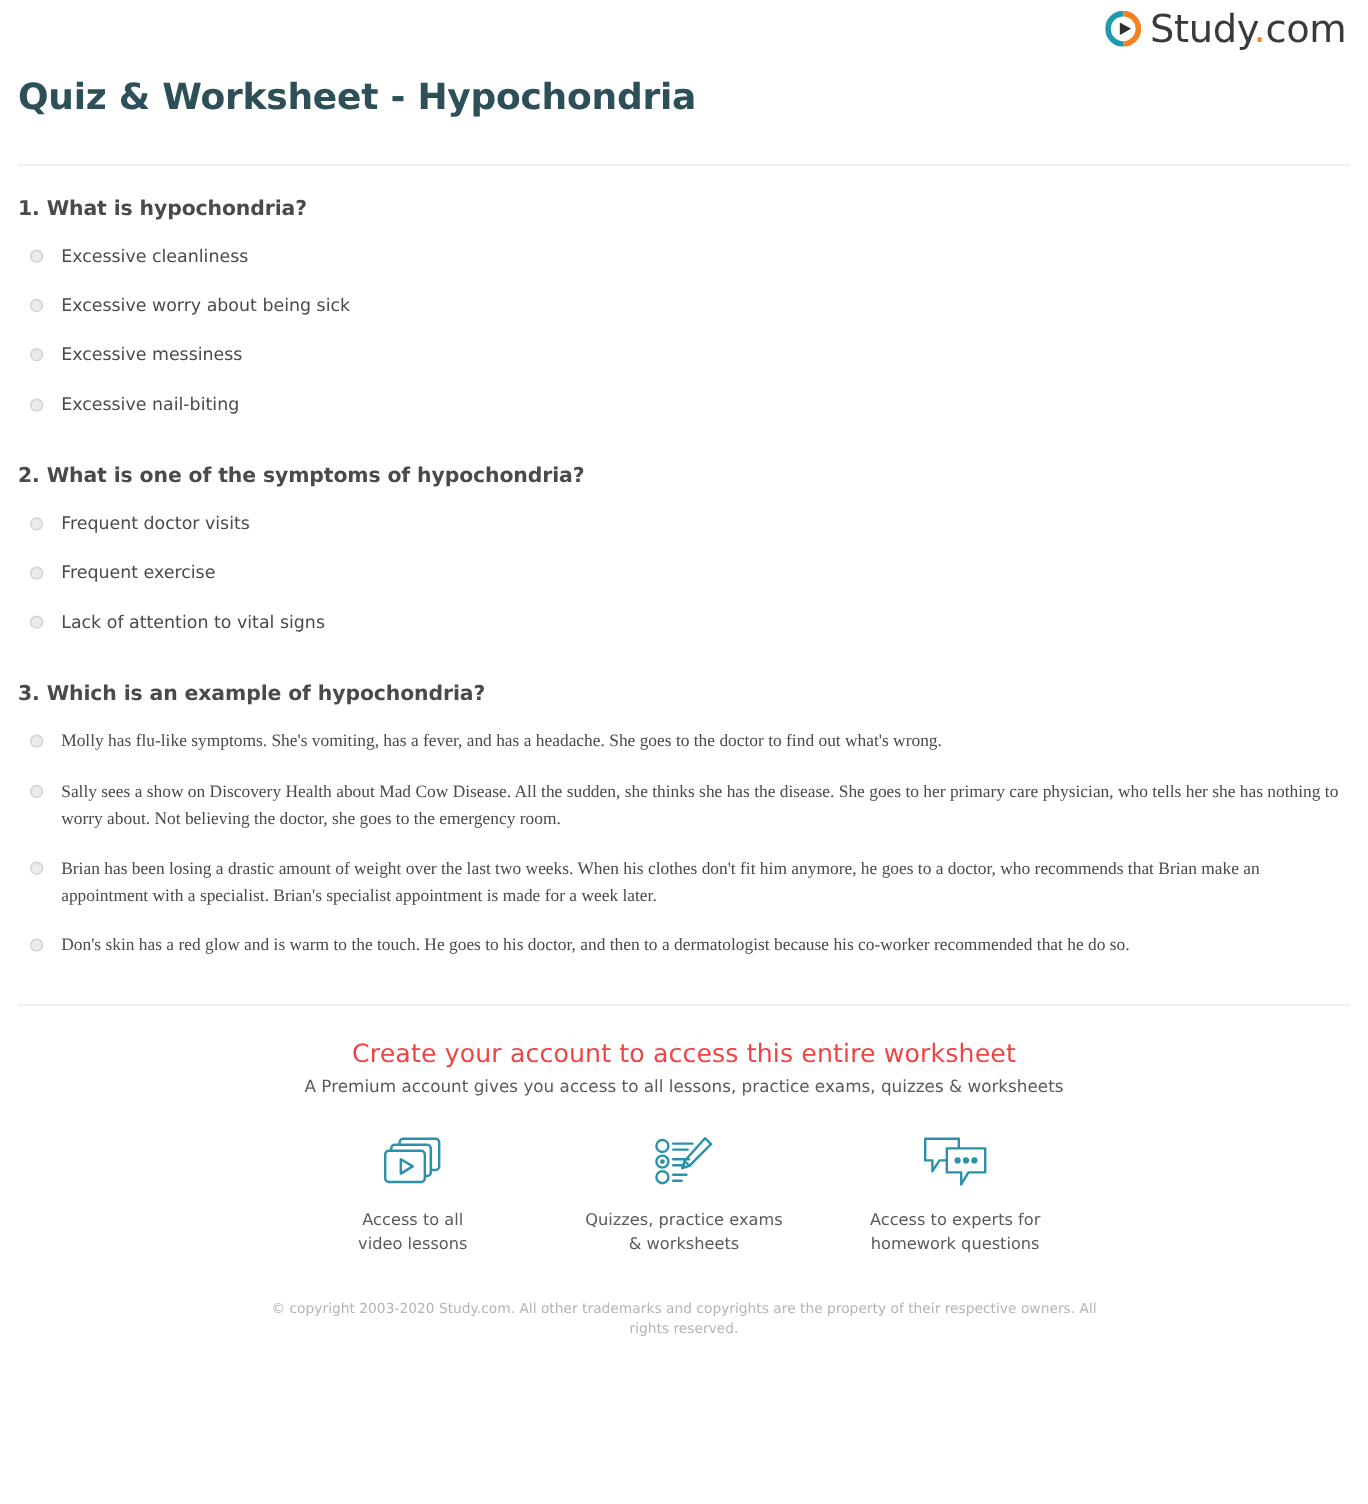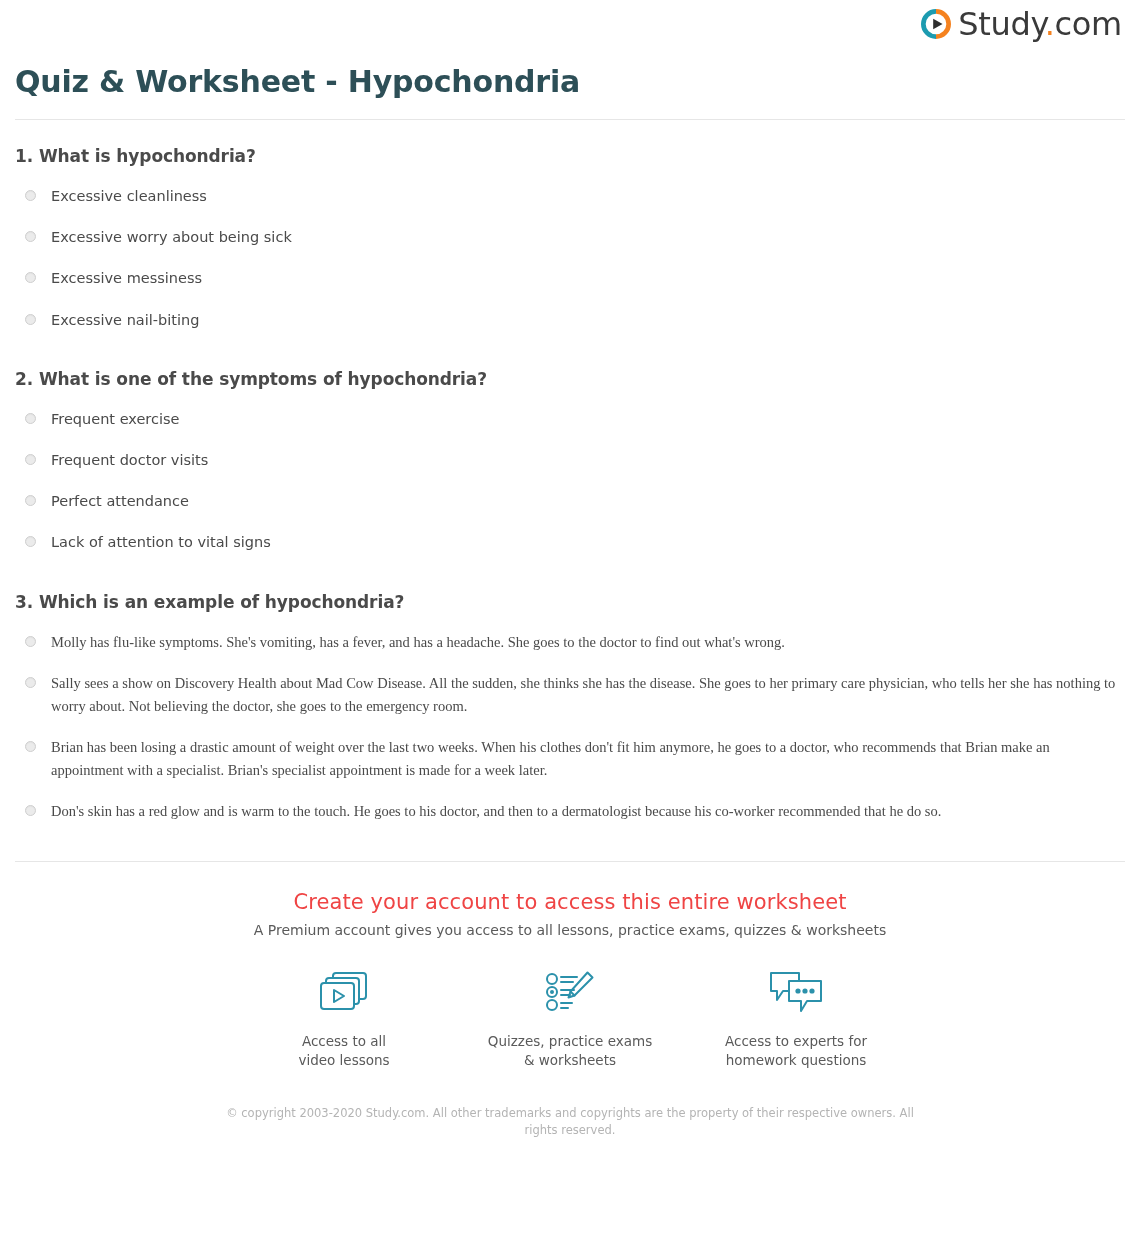--- a/index.html
+++ b/index.html
@@ -52,21 +52,21 @@
   }
   .logo-dot { color: #f5821f; }
 
   
   .page-title {
     margin: 6px 15px 0 15px;
     font-size: 30px;
     font-weight: 700;
     color: #2d4f57;
     letter-spacing: -0.2px;
-    padding-bottom: 20px;
+    padding-bottom: 38px;
     border-bottom: 1px solid #e6e6e6;
   }
 
   
   .quiz {
     margin: 0 15px;
     padding-top: 26px;
   }
   .question-block { margin-bottom: 28px; }
   .question-text {
@@ -191,29 +191,25 @@
         <span class="answer-text">Excessive nail-biting</span>
       </li>
     </ul>
   </div>
 
   <div class="question-block">
     <div class="question-text">2. What is one of the symptoms of hypochondria?</div>
     <ul class="answers">
       <li class="answer">
         <span class="radio"></span>
+        <span class="answer-text">Frequent doctor visits</span>
+      </li>
+      <li class="answer">
+        <span class="radio"></span>
         <span class="answer-text">Frequent exercise</span>
-      </li>
-      <li class="answer">
-        <span class="radio"></span>
-        <span class="answer-text">Frequent doctor visits</span>
-      </li>
-      <li class="answer">
-        <span class="radio"></span>
-        <span class="answer-text">Perfect attendance</span>
       </li>
       <li class="answer">
         <span class="radio"></span>
         <span class="answer-text">Lack of attention to vital signs</span>
       </li>
     </ul>
   </div>
 
   <div class="question-block q-long">
     <div class="question-text">3. Which is an example of hypochondria?</div>

